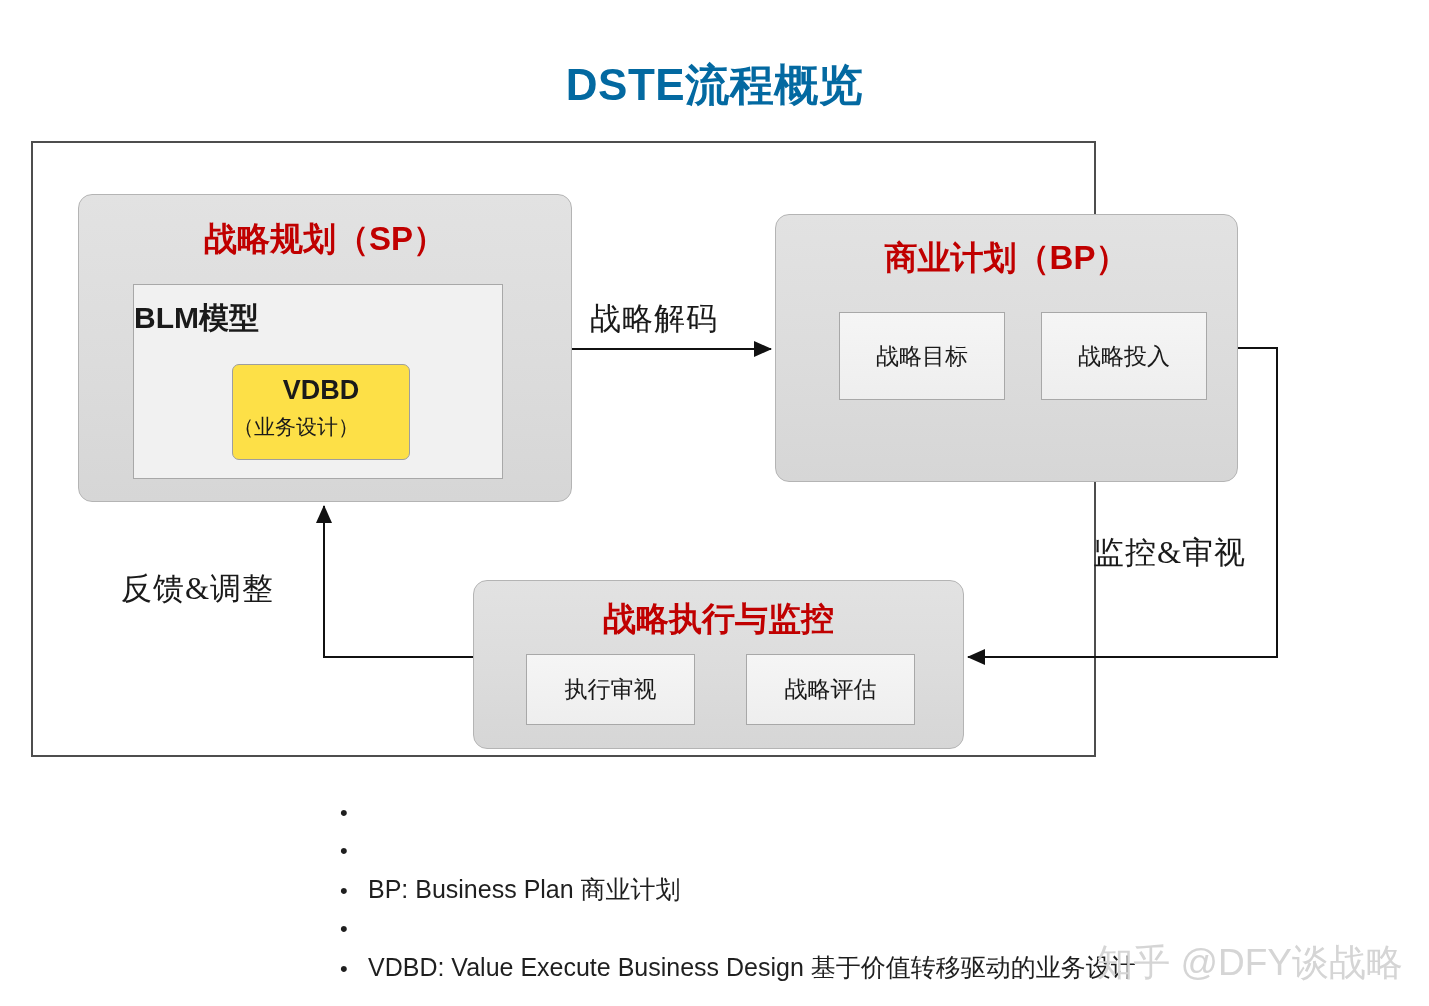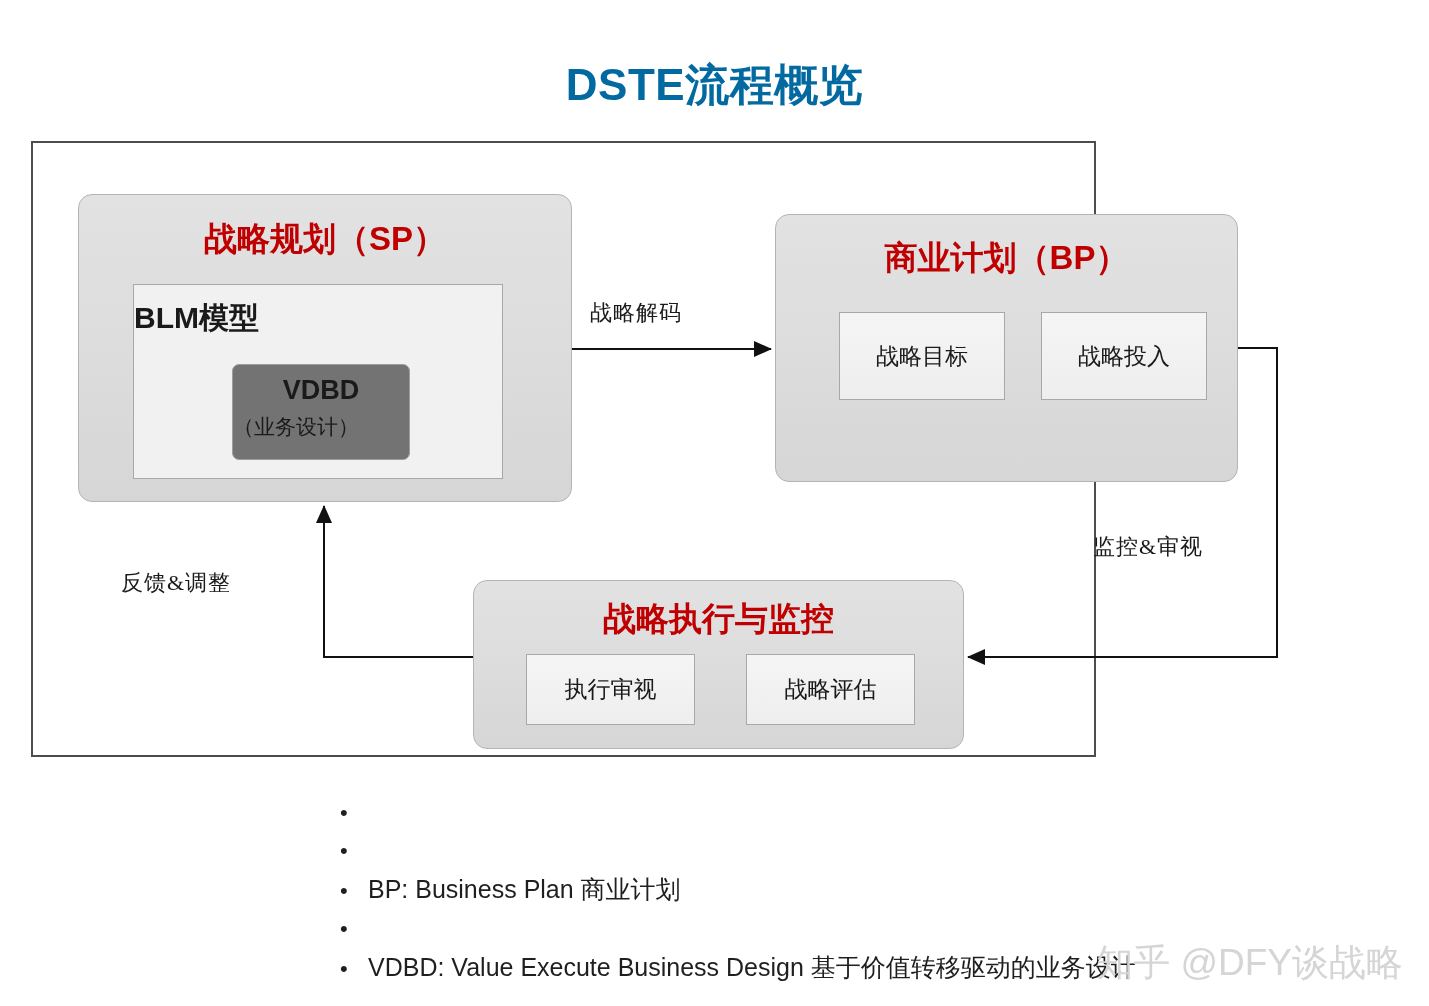--- a/index.html
+++ b/index.html
@@ -82,21 +82,21 @@
     font-weight: bold;
     color: #1a1a1a;
   }
   #box-vdbd {
     position: absolute;
     left: 98px;
     top: 79px;
     width: 178px;
     height: 96px;
     box-sizing: border-box;
-    background: #737373;
+    background: #fde047;
     border: 1px solid #9e9e9e;
     border-radius: 7px;
   }
   #vdbd-label {
     position: absolute;
     left: 0; top: 10px; width: 100%;
     text-align: center;
     font-size: 27px;
     font-weight: bold;
     color: #1a1a1a;
@@ -154,21 +154,21 @@
     position: absolute;
     left: 0; top: 0;
     width: 1337px; height: 616px;
     pointer-events: none;
   }
 
   
   .conn-label {
     position: absolute;
     font-family: "Liberation Serif", serif;
-    font-size: 22px;
+    font-size: 31px;
     color: #1a1a1a;
     white-space: nowrap;
     letter-spacing: 1px;
   }
   #label-decode   { left: 557px; top: 155px; }
   #label-monitor  { left: 1060px; top: 389px; }
   #label-feedback { left: 88px;  top: 425px; }
 
   
   #legend {

